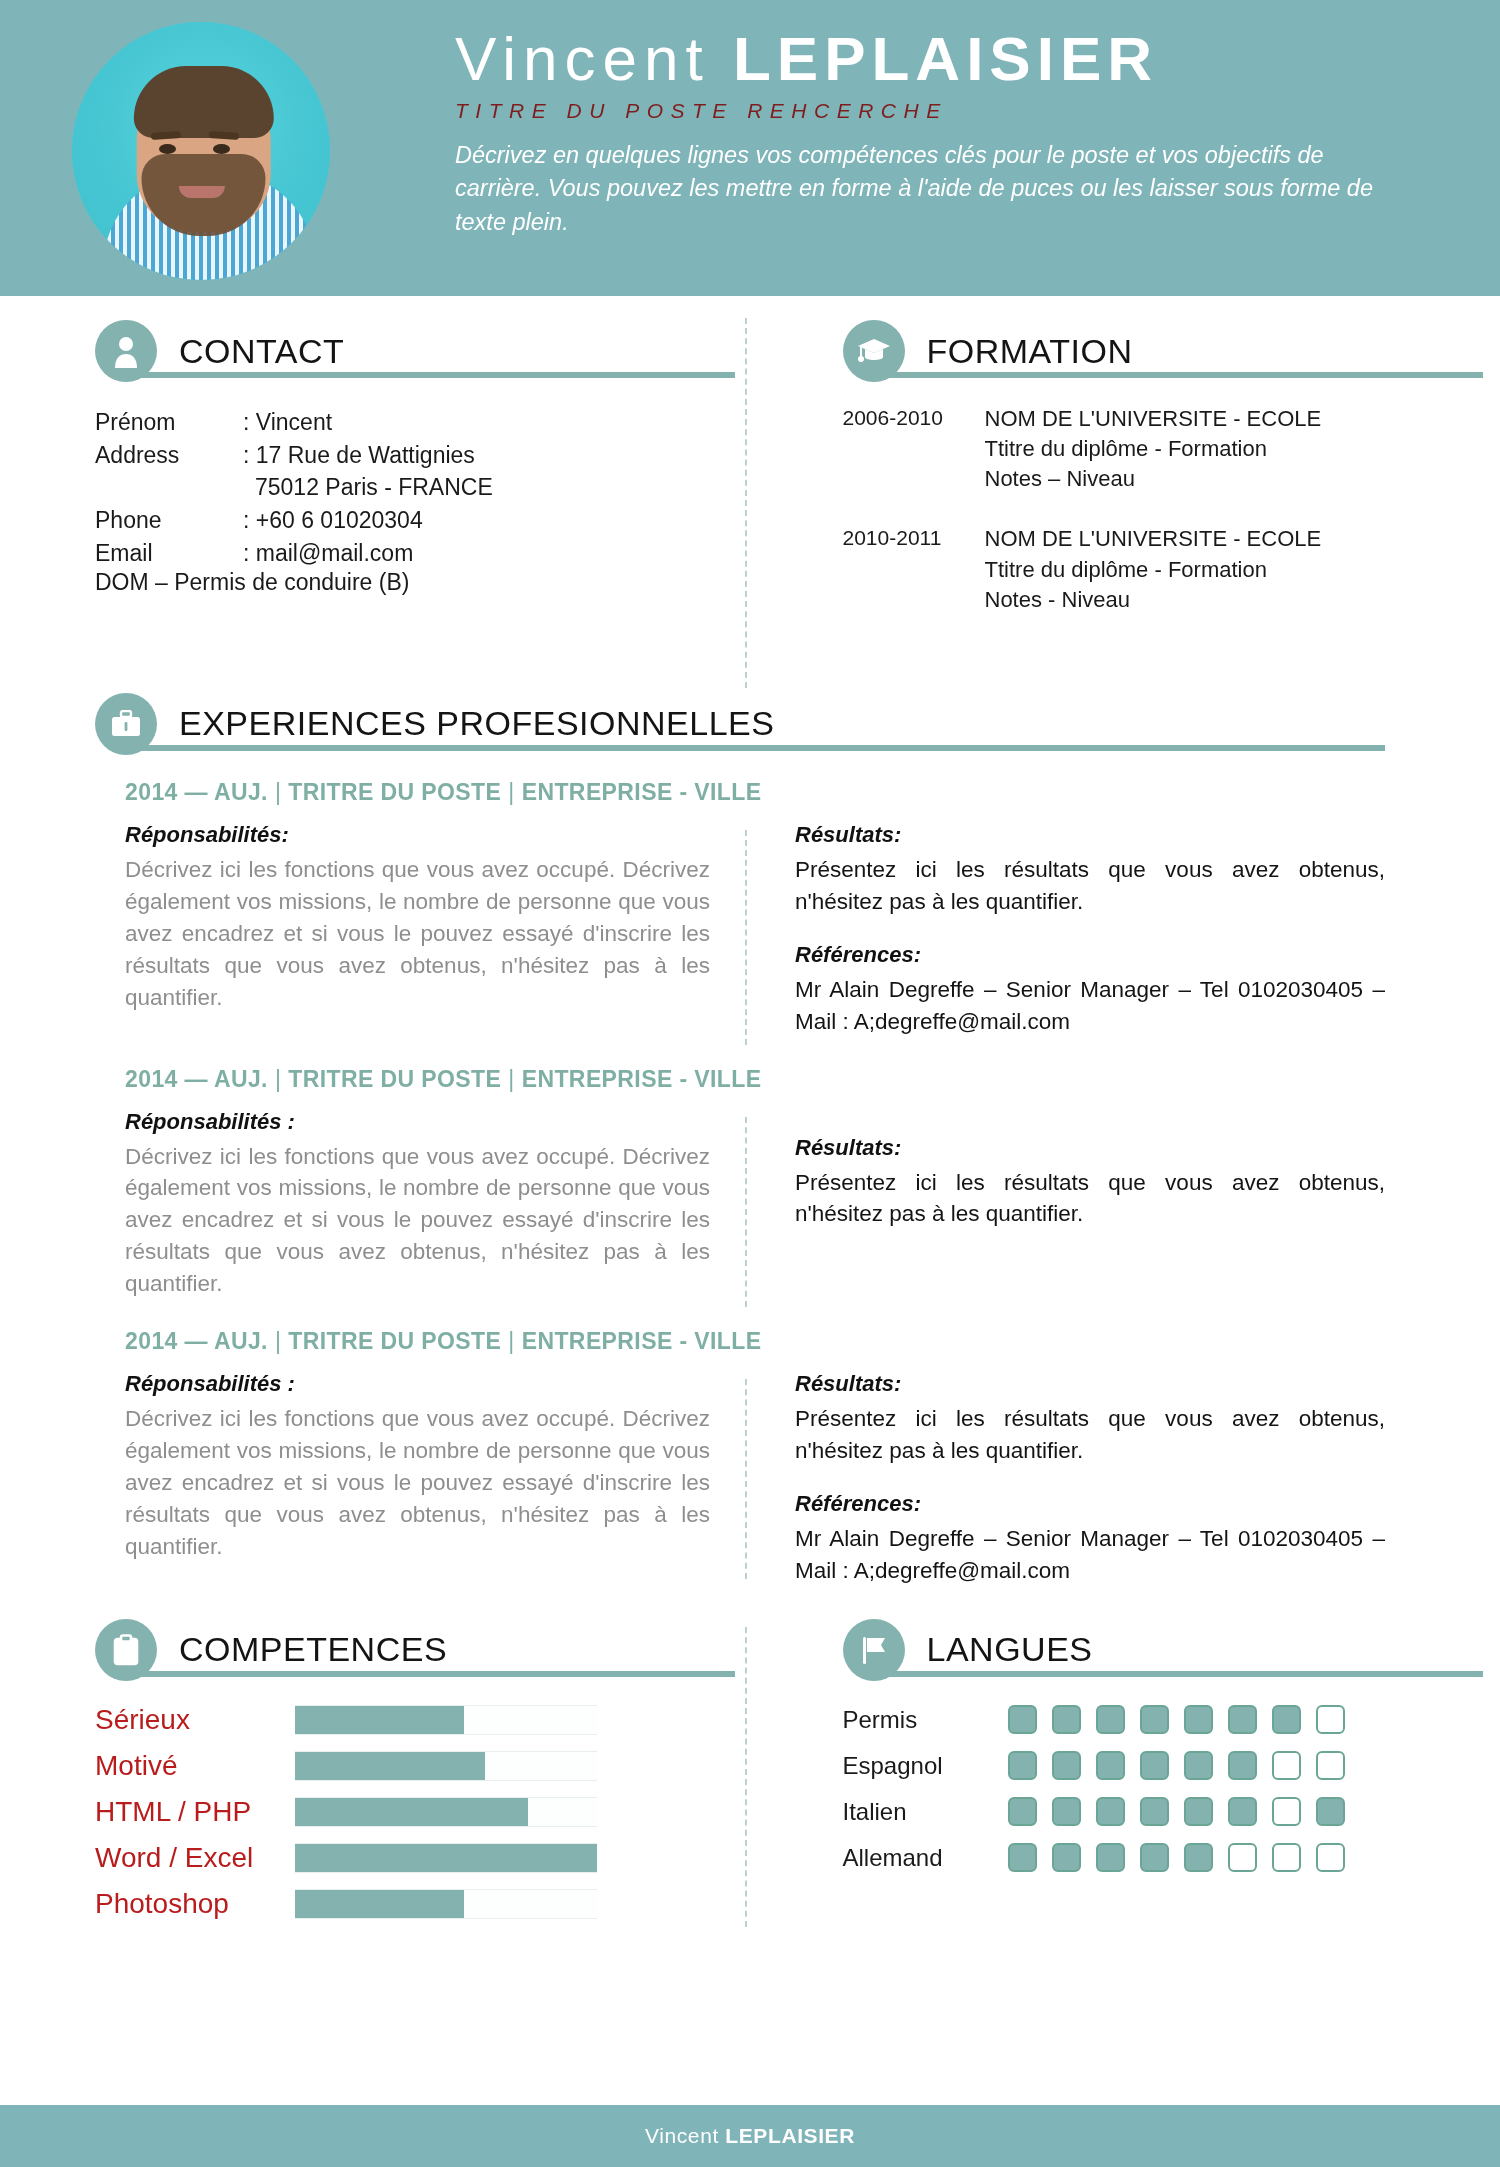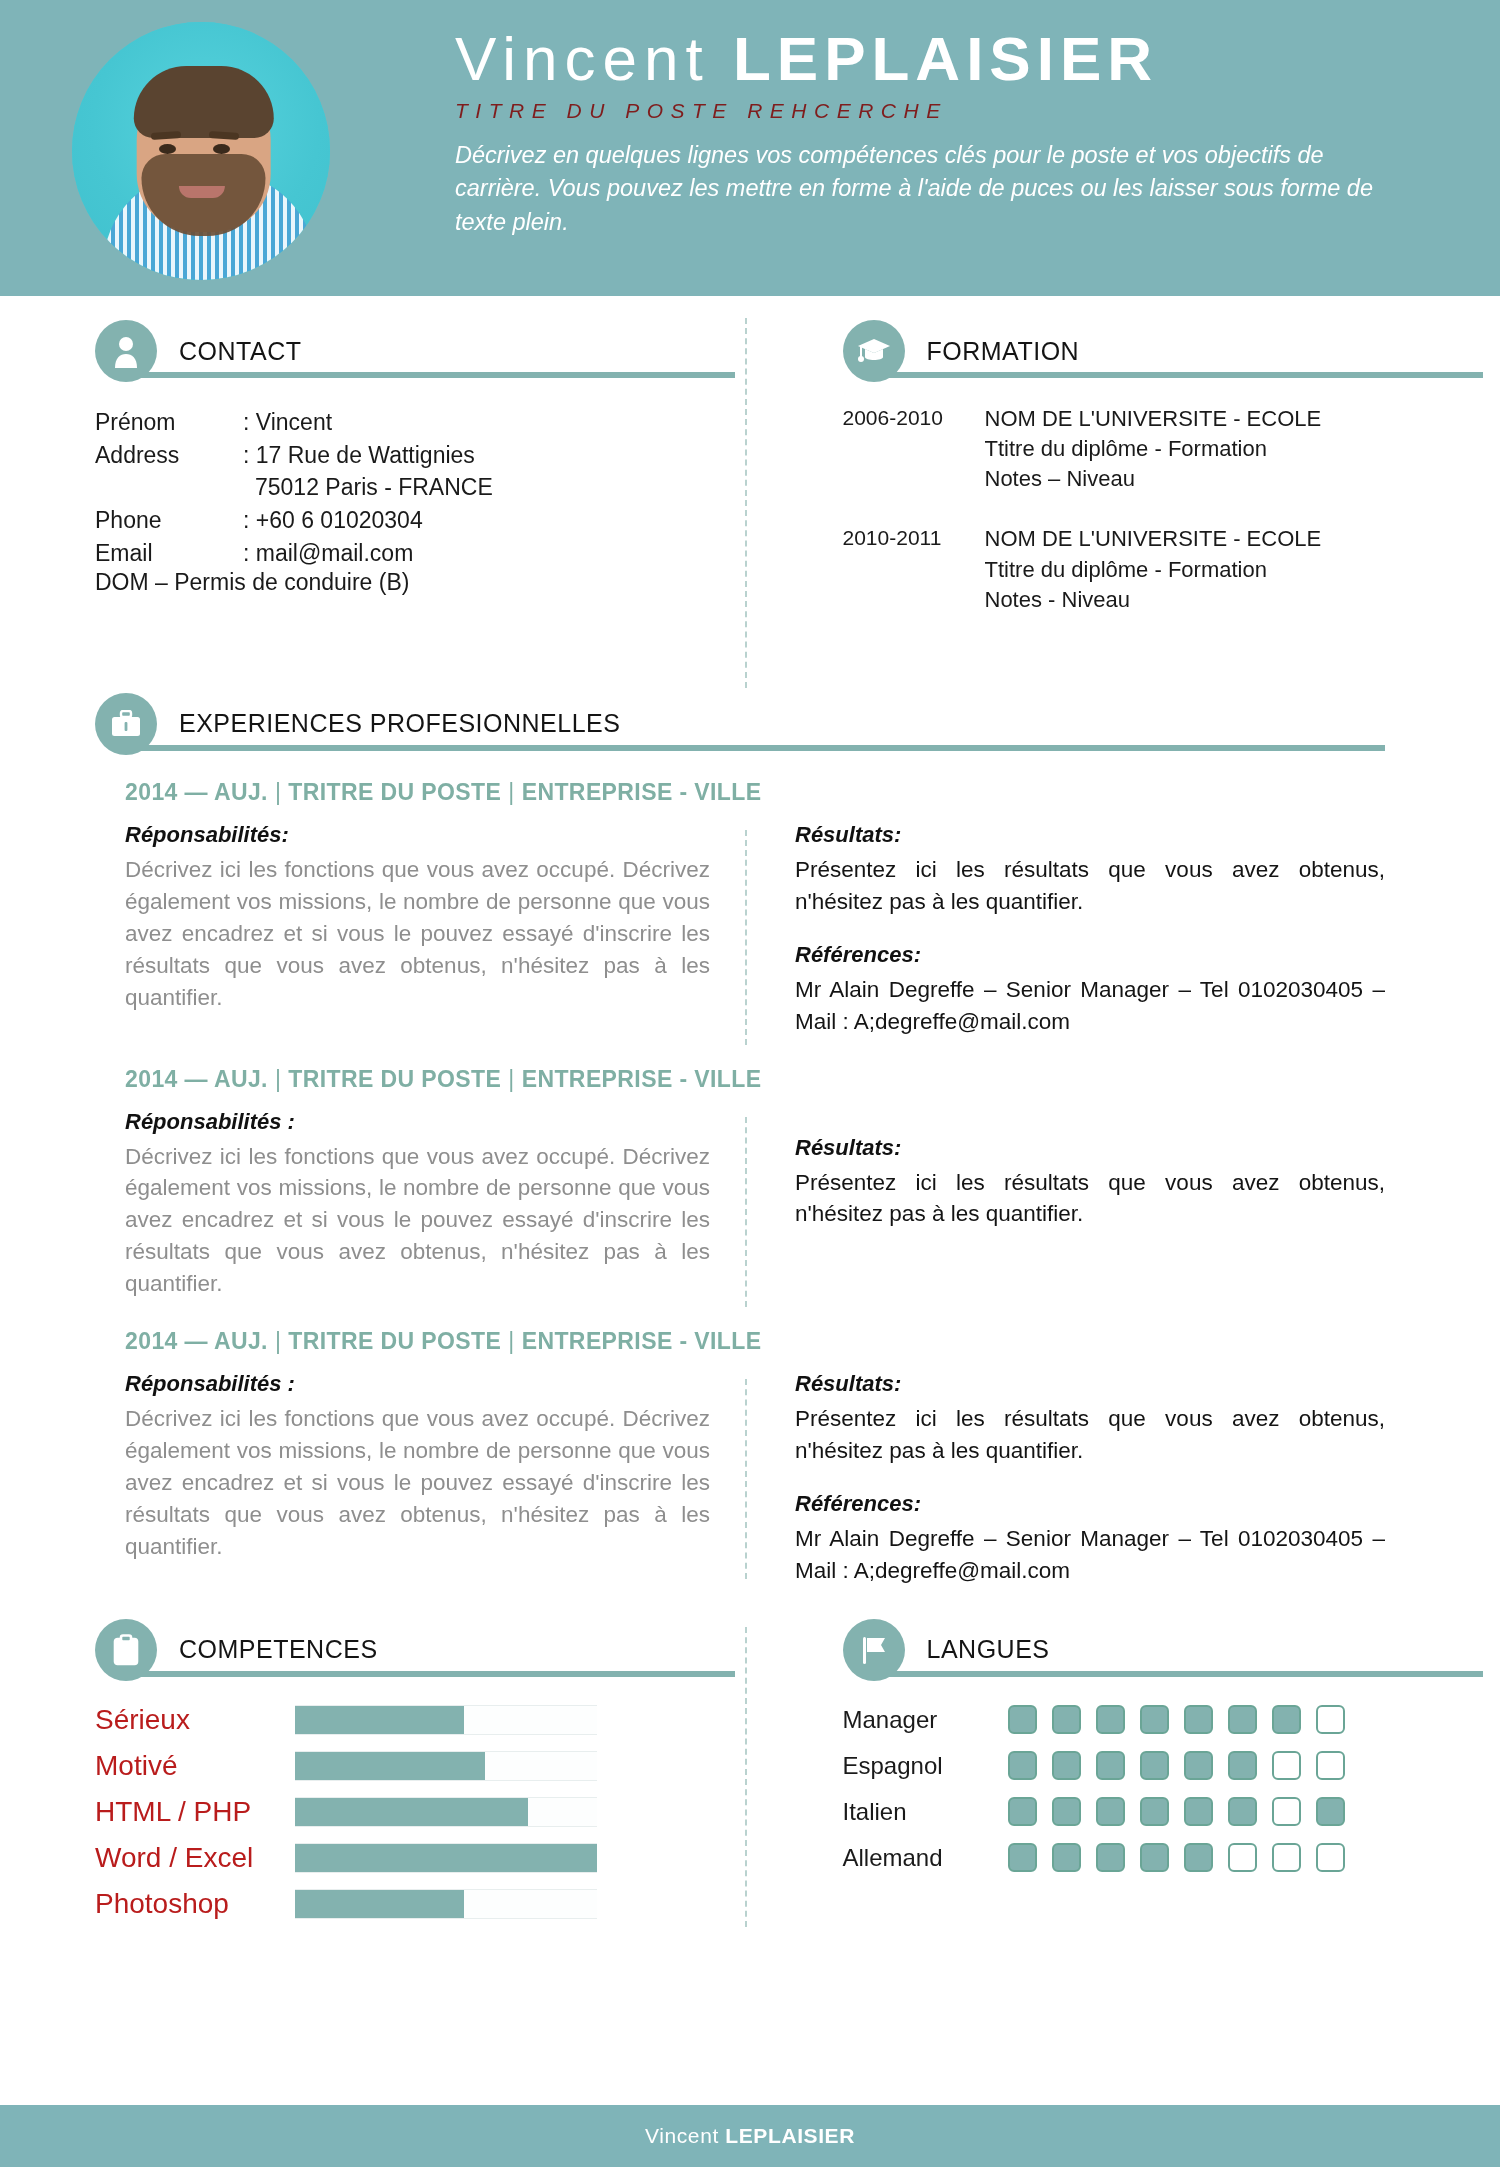--- a/index.html
+++ b/index.html
@@ -191,21 +191,21 @@
     background: #83B2AF;
     display: flex;
     align-items: center;
     justify-content: center;
     flex: 0 0 62px;
     z-index: 2;
   }
   .sh-circle svg { display: block; }
   .sh-title {
     margin-left: 22px;
-    font-size: 25px;
+    font-size: 34px;
     letter-spacing: 0.5px;
     color: #141414;
     font-weight: 400;
     white-space: nowrap;
   }
   .sh-rule {
     position: absolute;
     left: 40px;
     bottom: 6px;
     height: 6px;
@@ -584,21 +584,21 @@
             <svg width="30" height="32" viewBox="0 0 30 32" fill="#fff">
               <rect x="4" y="3" width="3" height="27" rx="1.5"></rect>
               <path d="M8 4 L26 4 L22 11 L26 18 L8 18 Z"></path>
             </svg>
           </div>
           <div class="sh-title">LANGUES</div>
         </div>
 
         <div style="margin-top:14px;">
           <div class="lang-row">
-            <div class="lang-name">Manager</div>
+            <div class="lang-name">Permis</div>
             <div class="lang-boxes">
                 <div class="lbox on"></div>
                 <div class="lbox on"></div>
                 <div class="lbox on"></div>
                 <div class="lbox on"></div>
                 <div class="lbox on"></div>
                 <div class="lbox on"></div>
                 <div class="lbox on"></div>
                 <div class="lbox"></div>
               </div>

